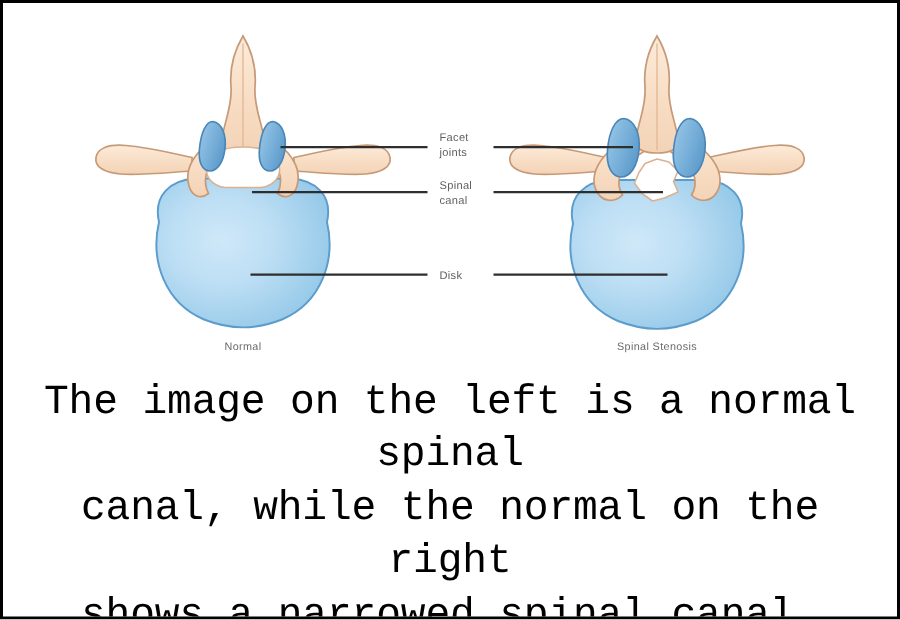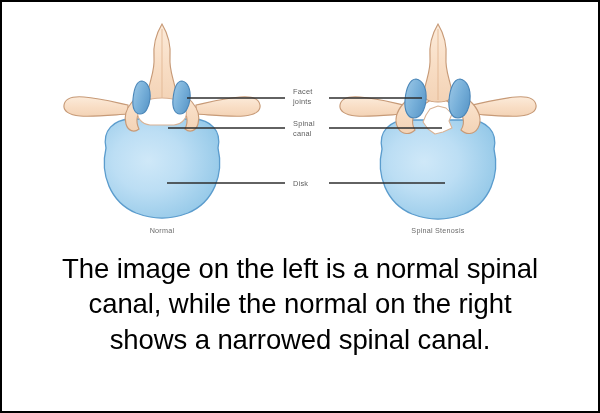--- a/index.html
+++ b/index.html
@@ -44,21 +44,21 @@
   }
   #caption {
     position: absolute;
     left: 0;
     top: 243px;
     width: 596px;
     height: 166px;
     box-sizing: border-box;
     padding: 6px 14px 0 14px;
     text-align: center;
-    font-family: Liberation Sans, sans-serif;
+    font-family: Liberation Mono, monospace;
     font-size: 27.5px;
     line-height: 1.29;
     color: #000000;
     letter-spacing: -0.1px;
   }
 </style>
 </head>
 <body>
 
 <div id="page">

